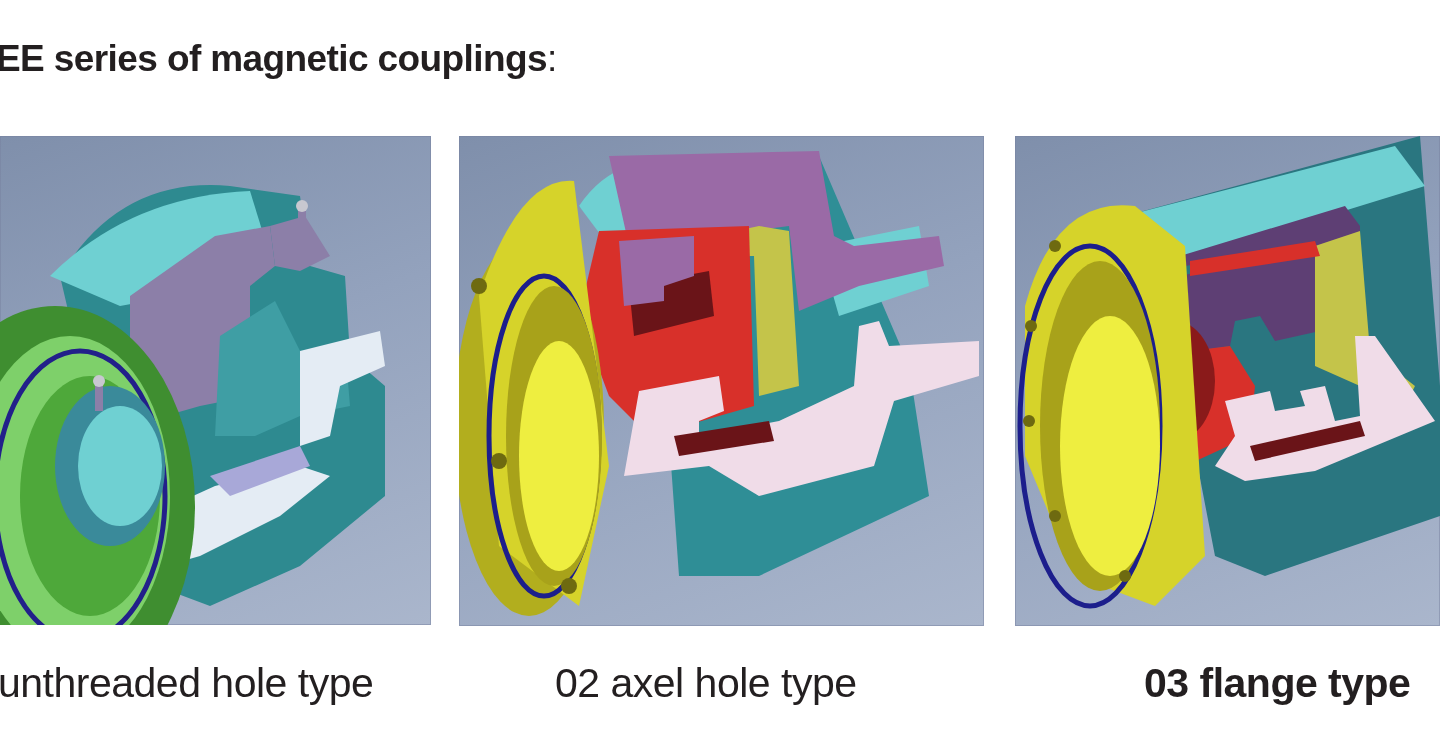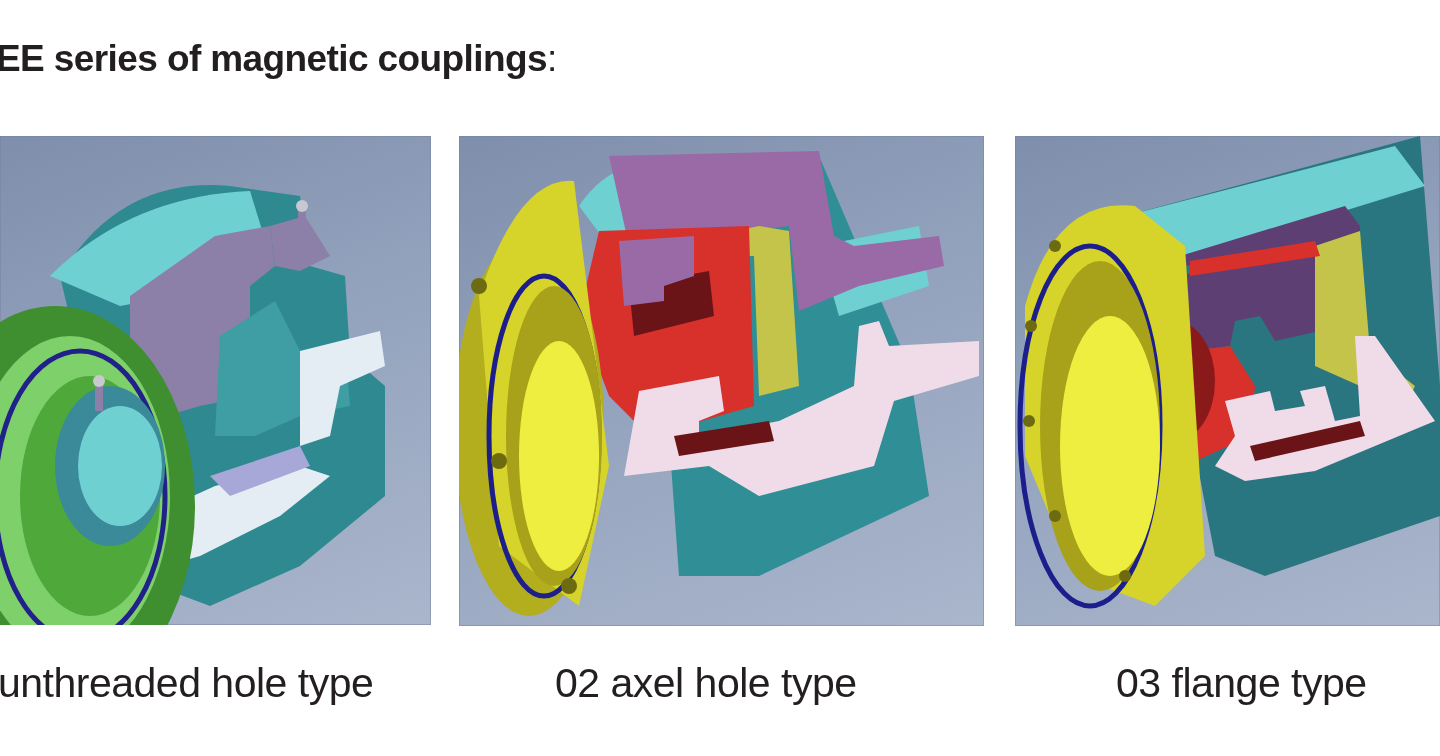--- a/index.html
+++ b/index.html
@@ -20,21 +20,21 @@
   .panel svg { position: absolute; left: 0; top: 0; width: 100%; height: 100%; }
   #p1 { left: 0; width: 431px; height: 489px; }
   #p2 { left: 459px; width: 525px; }
   #p3 { left: 1015px; width: 425px; }
   .caption {
     position: absolute; top: 660px; font-size: 41px; white-space: nowrap;
     letter-spacing: -0.5px; font-family: "Liberation Sans", "DejaVu Sans", sans-serif;
   }
   #c1 { left: -2px; }
   #c2 { left: 543px; margin-left: 12px; }
-  #c3 { left: 1116px; }
+  #c3 { left: 1144px; font-weight: bold; }
 </style>
 </head>
 <body>
 
 <div class="title"><span>EE series of magnetic couplings</span><span class="colon">:</span></div>
 
 <div class="panel" id="p1" title="Cutaway 3D render of magnetic coupling with green flange, cyan/lavender housing">
   <svg viewBox="0 0 431 489">
 
     <path d="M60 140 Q120 40 230 50 L300 60 L310 130 L345 140 L350 220 L385 250 L385 360 L300 430 L210 470 L130 440 Z" fill="#2e8a90"></path>

